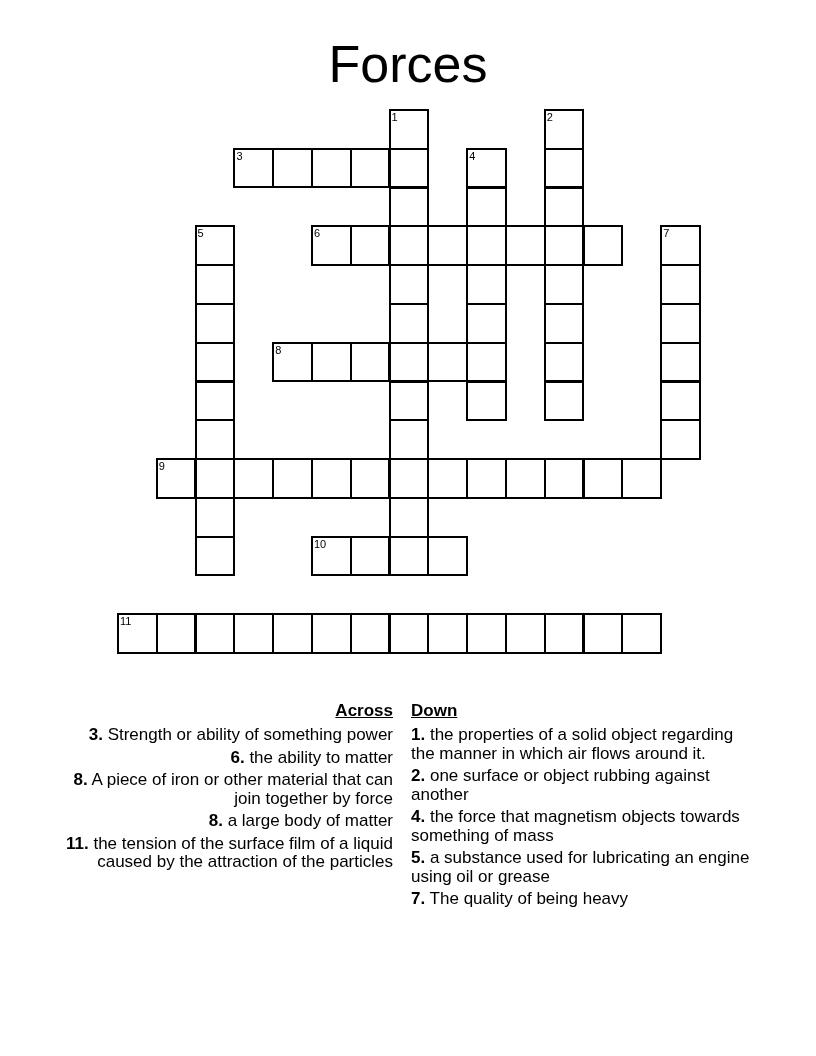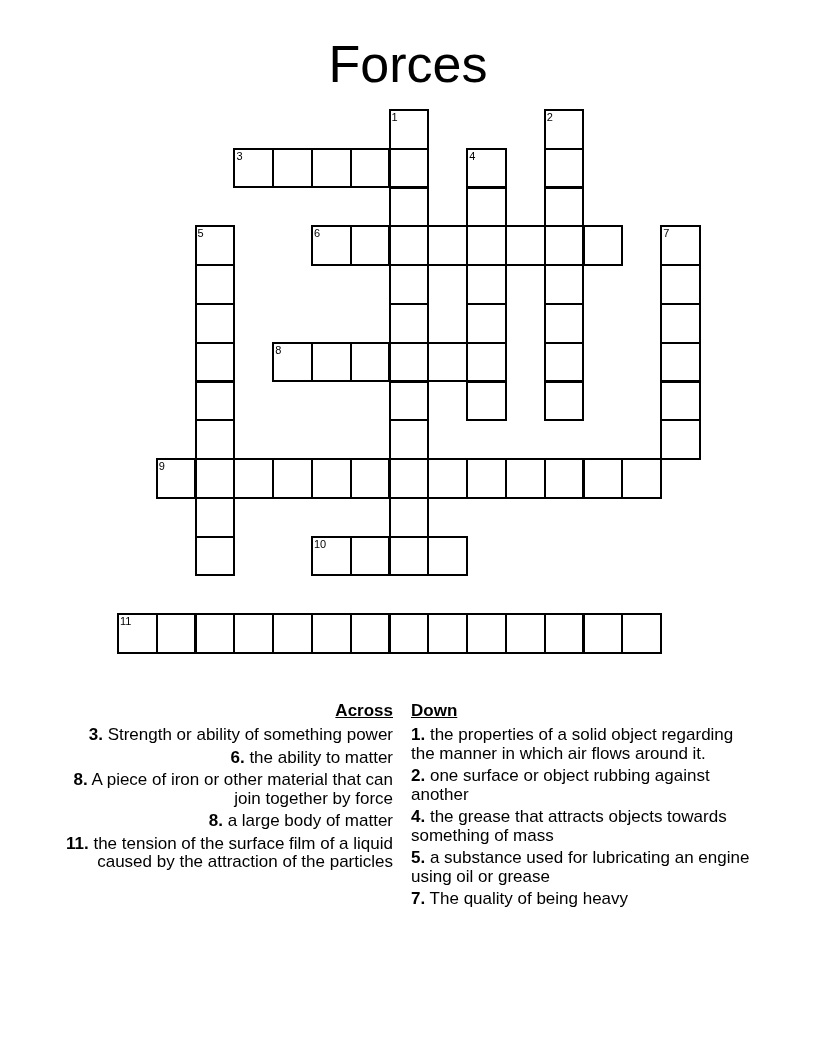--- a/index.html
+++ b/index.html
@@ -137,16 +137,16 @@
   <div class="clue"><b>6.</b> <span>the ability to matter</span></div>
   <div class="clue"><b>8.</b> <span>A piece of iron or other material that can join together by force</span></div>
   <div class="clue"><b>8.</b> <span>a large body of matter</span></div>
   <div class="clue"><b>11.</b> <span>the tension of the surface film of a liquid caused by the attraction of the particles</span></div>
 </div>
 
 <div class="clues down">
   <h3>Down</h3>
   <div class="clue"><b>1.</b> <span>the properties of a solid object regarding the manner in which air flows around it.</span></div>
   <div class="clue"><b>2.</b> <span>one surface or object rubbing against another</span></div>
-  <div class="clue"><b>4.</b> <span>the grease that attracts objects towards something of mass</span></div>
+  <div class="clue"><b>4.</b> <span>the force that magnetism objects towards something of mass</span></div>
   <div class="clue"><b>5.</b> <span>a substance used for lubricating an engine using oil or grease</span></div>
   <div class="clue"><b>7.</b> <span>The quality of being heavy</span></div>
 </div>
 
 </body></html>

